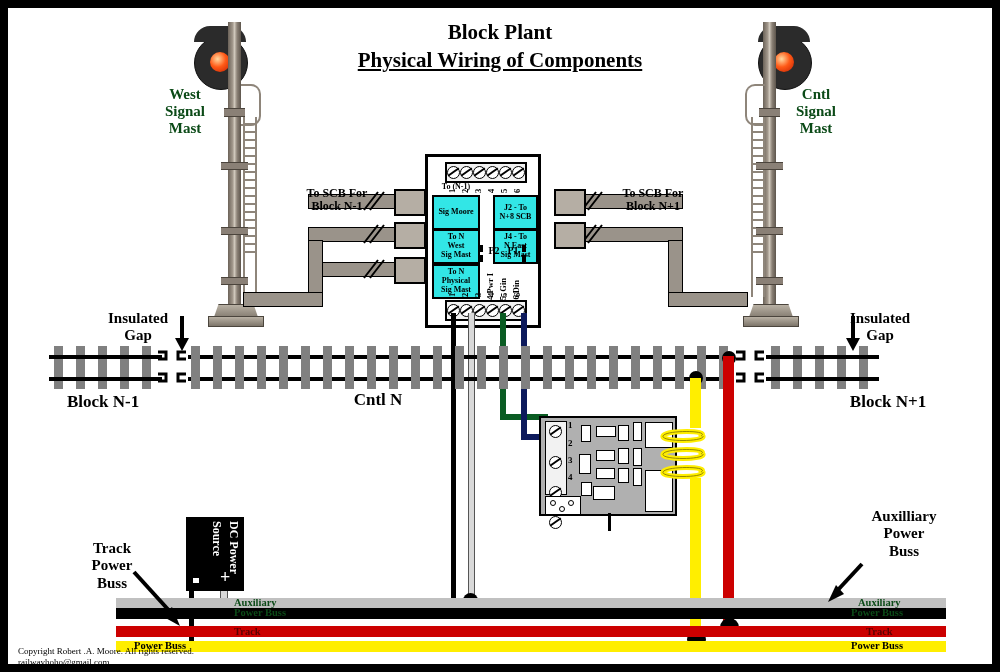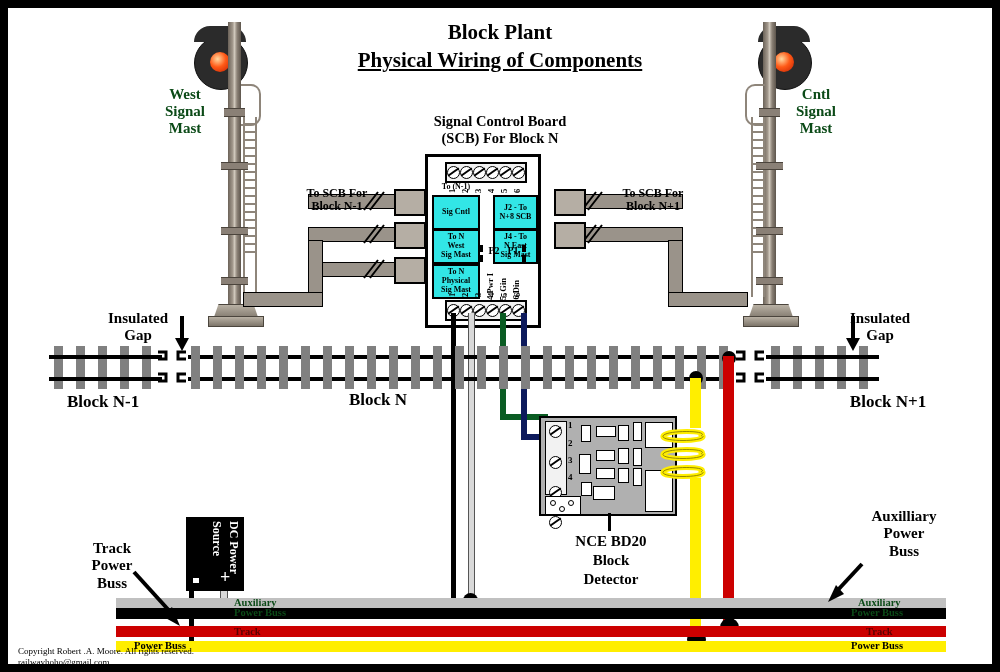--- a/index.html
+++ b/index.html
@@ -172,24 +172,20 @@
   <svg class="abs" style="left:570px;top:213px;" width="28" height="26">
         <path d="M4 22 L18 4 M10 22 L24 4" stroke="#000" stroke-width="2" fill="none"></path>
       </svg>
   <div class="abs rbox" style="left:546px;top:181px;width:28px;height:23px;"></div>
   <div class="abs rbox" style="left:546px;top:214px;width:28px;height:23px;"></div>
   <div class="abs blksm" style="left:592px;top:179px;width:106px;">
     <div>To SCB For</div>
     <div>Block N+1</div>
   </div>
 
-  <div class="abs scbttl" style="left:382px;top:105px;width:220px;">
-    <div>Signal Control Board</div>
-    <div>(SCB) For Block N</div>
-  </div>
 
   <div class="abs board" style="left:417px;top:146px;width:110px;height:168px;">
 
     <div class="abs strip" style="left:17px;top:5px;width:78px;height:17px;">
       <div class="screw"></div>
       <div class="screw"></div>
       <div class="screw"></div>
       <div class="screw"></div>
       <div class="screw"></div>
       <div class="screw"></div>
@@ -199,21 +195,21 @@
       <span class="vtxt">1</span>
       <span class="vtxt">2</span>
       <span class="vtxt">3</span>
       <span class="vtxt">4</span>
       <span class="vtxt">5</span>
       <span class="vtxt">6</span>
     </div>
 
     <div class="abs cyan" style="left:4px;top:38px;width:44px;height:31px;gap:16px;">
       <div>To (N-1)</div>
-      <div>Sig Cntl</div>
+      <div>Sig Moore</div>
       <div>Cntl</div>
     </div>
     <div class="abs cyan" style="left:4px;top:72px;width:44px;height:31px;">
       <div>To N</div>
       <div>West</div>
       <div>Sig Mast</div>
     </div>
     <div class="abs cyan" style="left:4px;top:107px;width:44px;height:31px;">
       <div>To N</div>
       <div>Physical</div>
@@ -353,21 +349,21 @@
   <div class="abs blk" style="left:820px;top:302px;width:104px;">
     <div>Insulated</div>
     <div>Gap</div>
   </div>
   <svg class="abs" style="left:836px;top:308px;" width="18" height="36">
     <path d="M9 0 L9 24" stroke="#000" stroke-width="4" fill="none"></path>
     <path d="M2 22 L9 35 L16 22 Z" fill="#000"></path>
   </svg>
 
   <div class="abs blkbig" style="left:20px;top:384px;width:150px;">Block N-1</div>
-  <div class="abs blkbig" style="left:295px;top:382px;width:150px;">Block N</div>
+  <div class="abs blkbig" style="left:295px;top:382px;width:150px;">Cntl N</div>
   <div class="abs blkbig" style="left:800px;top:384px;width:160px;">Block N+1</div>
 
   <div class="dot" style="left:681px;top:363px;width:14px;height:14px;"></div>
   <div class="abs wire" style="left:682px;top:370px;width:11px;height:50px;background:#ffee00;"></div>
   <div class="abs wire" style="left:682px;top:470px;width:11px;height:160px;background:#ffee00;"></div>
 
   <div class="dot" style="left:714px;top:343px;width:14px;height:14px;"></div>
   <div class="abs wire" style="left:715px;top:348px;width:11px;height:276px;background:#cc0000;"></div>
 
   <div class="dot" style="left:679px;top:622px;width:19px;height:19px;"></div>
@@ -413,25 +409,20 @@
   <svg class="abs" style="left:645px;top:420px;" width="60" height="56">
     <path d="M48 8 C58 2, 12 2, 10 8 C8 14, 52 14, 50 8" stroke="#ffee00" stroke-width="5" fill="none" stroke-linecap="round"></path>
     <path d="M48 26 C58 20, 12 20, 10 26 C8 32, 52 32, 50 26" stroke="#ffee00" stroke-width="5" fill="none" stroke-linecap="round"></path>
     <path d="M48 44 C58 38, 12 38, 10 44 C8 50, 52 50, 50 44" stroke="#ffee00" stroke-width="5" fill="none" stroke-linecap="round"></path>
     <path d="M48 8 C58 2, 12 2, 10 8 C8 14, 52 14, 50 8" stroke="#7a6f00" stroke-width="0.8" fill="none"></path>
     <path d="M48 26 C58 20, 12 20, 10 26 C8 32, 52 32, 50 26" stroke="#7a6f00" stroke-width="0.8" fill="none"></path>
     <path d="M48 44 C58 38, 12 38, 10 44 C8 50, 52 50, 50 44" stroke="#7a6f00" stroke-width="0.8" fill="none"></path>
   </svg>
 
   <div class="abs" style="left:600px;top:505px;width:3px;height:18px;background:#000;"></div>
-  <div class="abs blkbig" style="left:528px;top:524px;width:150px;font-size:15px;line-height:1.25;">
-    <div>NCE BD20</div>
-    <div>Block</div>
-    <div>Detector</div>
-  </div>
 
   <div class="abs" style="left:178px;top:509px;width:58px;height:74px;background:#000;">
     <div class="abs" style="left:10px;top:4px;width:48px;height:66px;">
       <span class="abs" style="left:30px;top:0;color:#fff;font-size:12px;font-weight:bold;writing-mode:vertical-rl;">DC Power</span>
       <span class="abs" style="left:13px;top:0;color:#fff;font-size:12px;font-weight:bold;writing-mode:vertical-rl;">Source</span>
     </div>
     <div class="abs" style="left:7px;top:61px;width:6px;height:5px;background:#fff;"></div>
     <div class="abs" style="left:34px;top:50px;color:#fff;font-size:18px;font-weight:bold;">+</div>
   </div>
 

